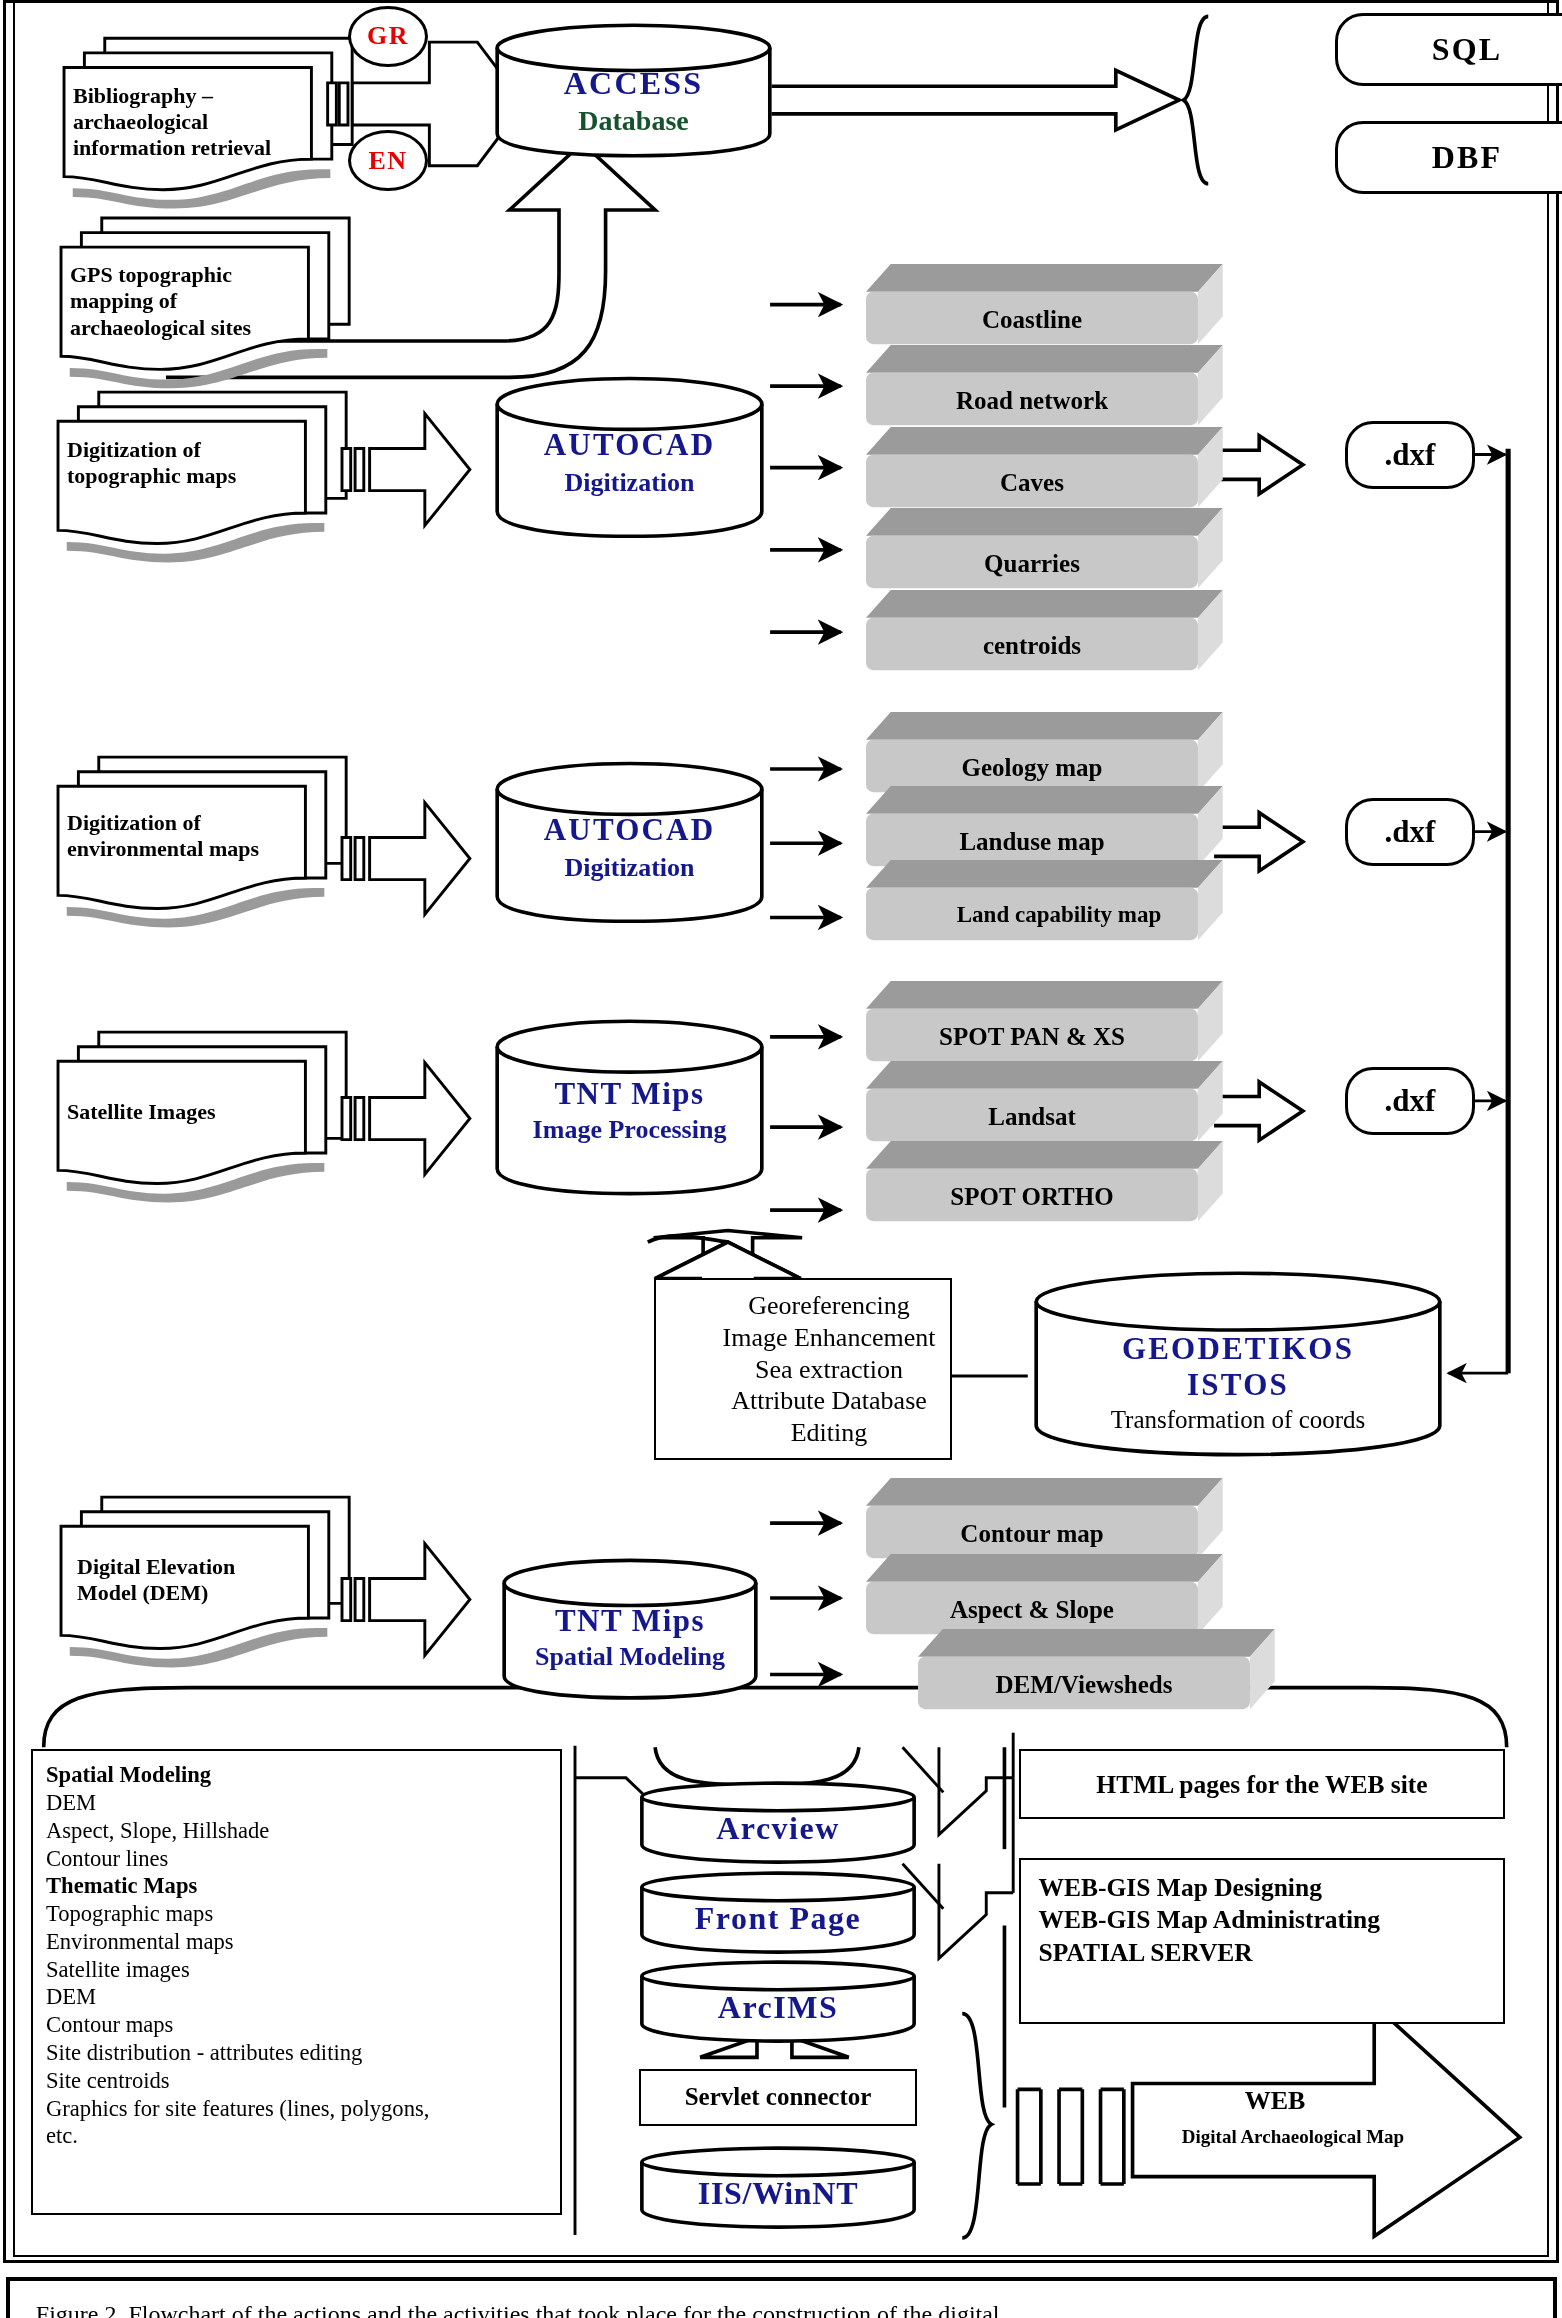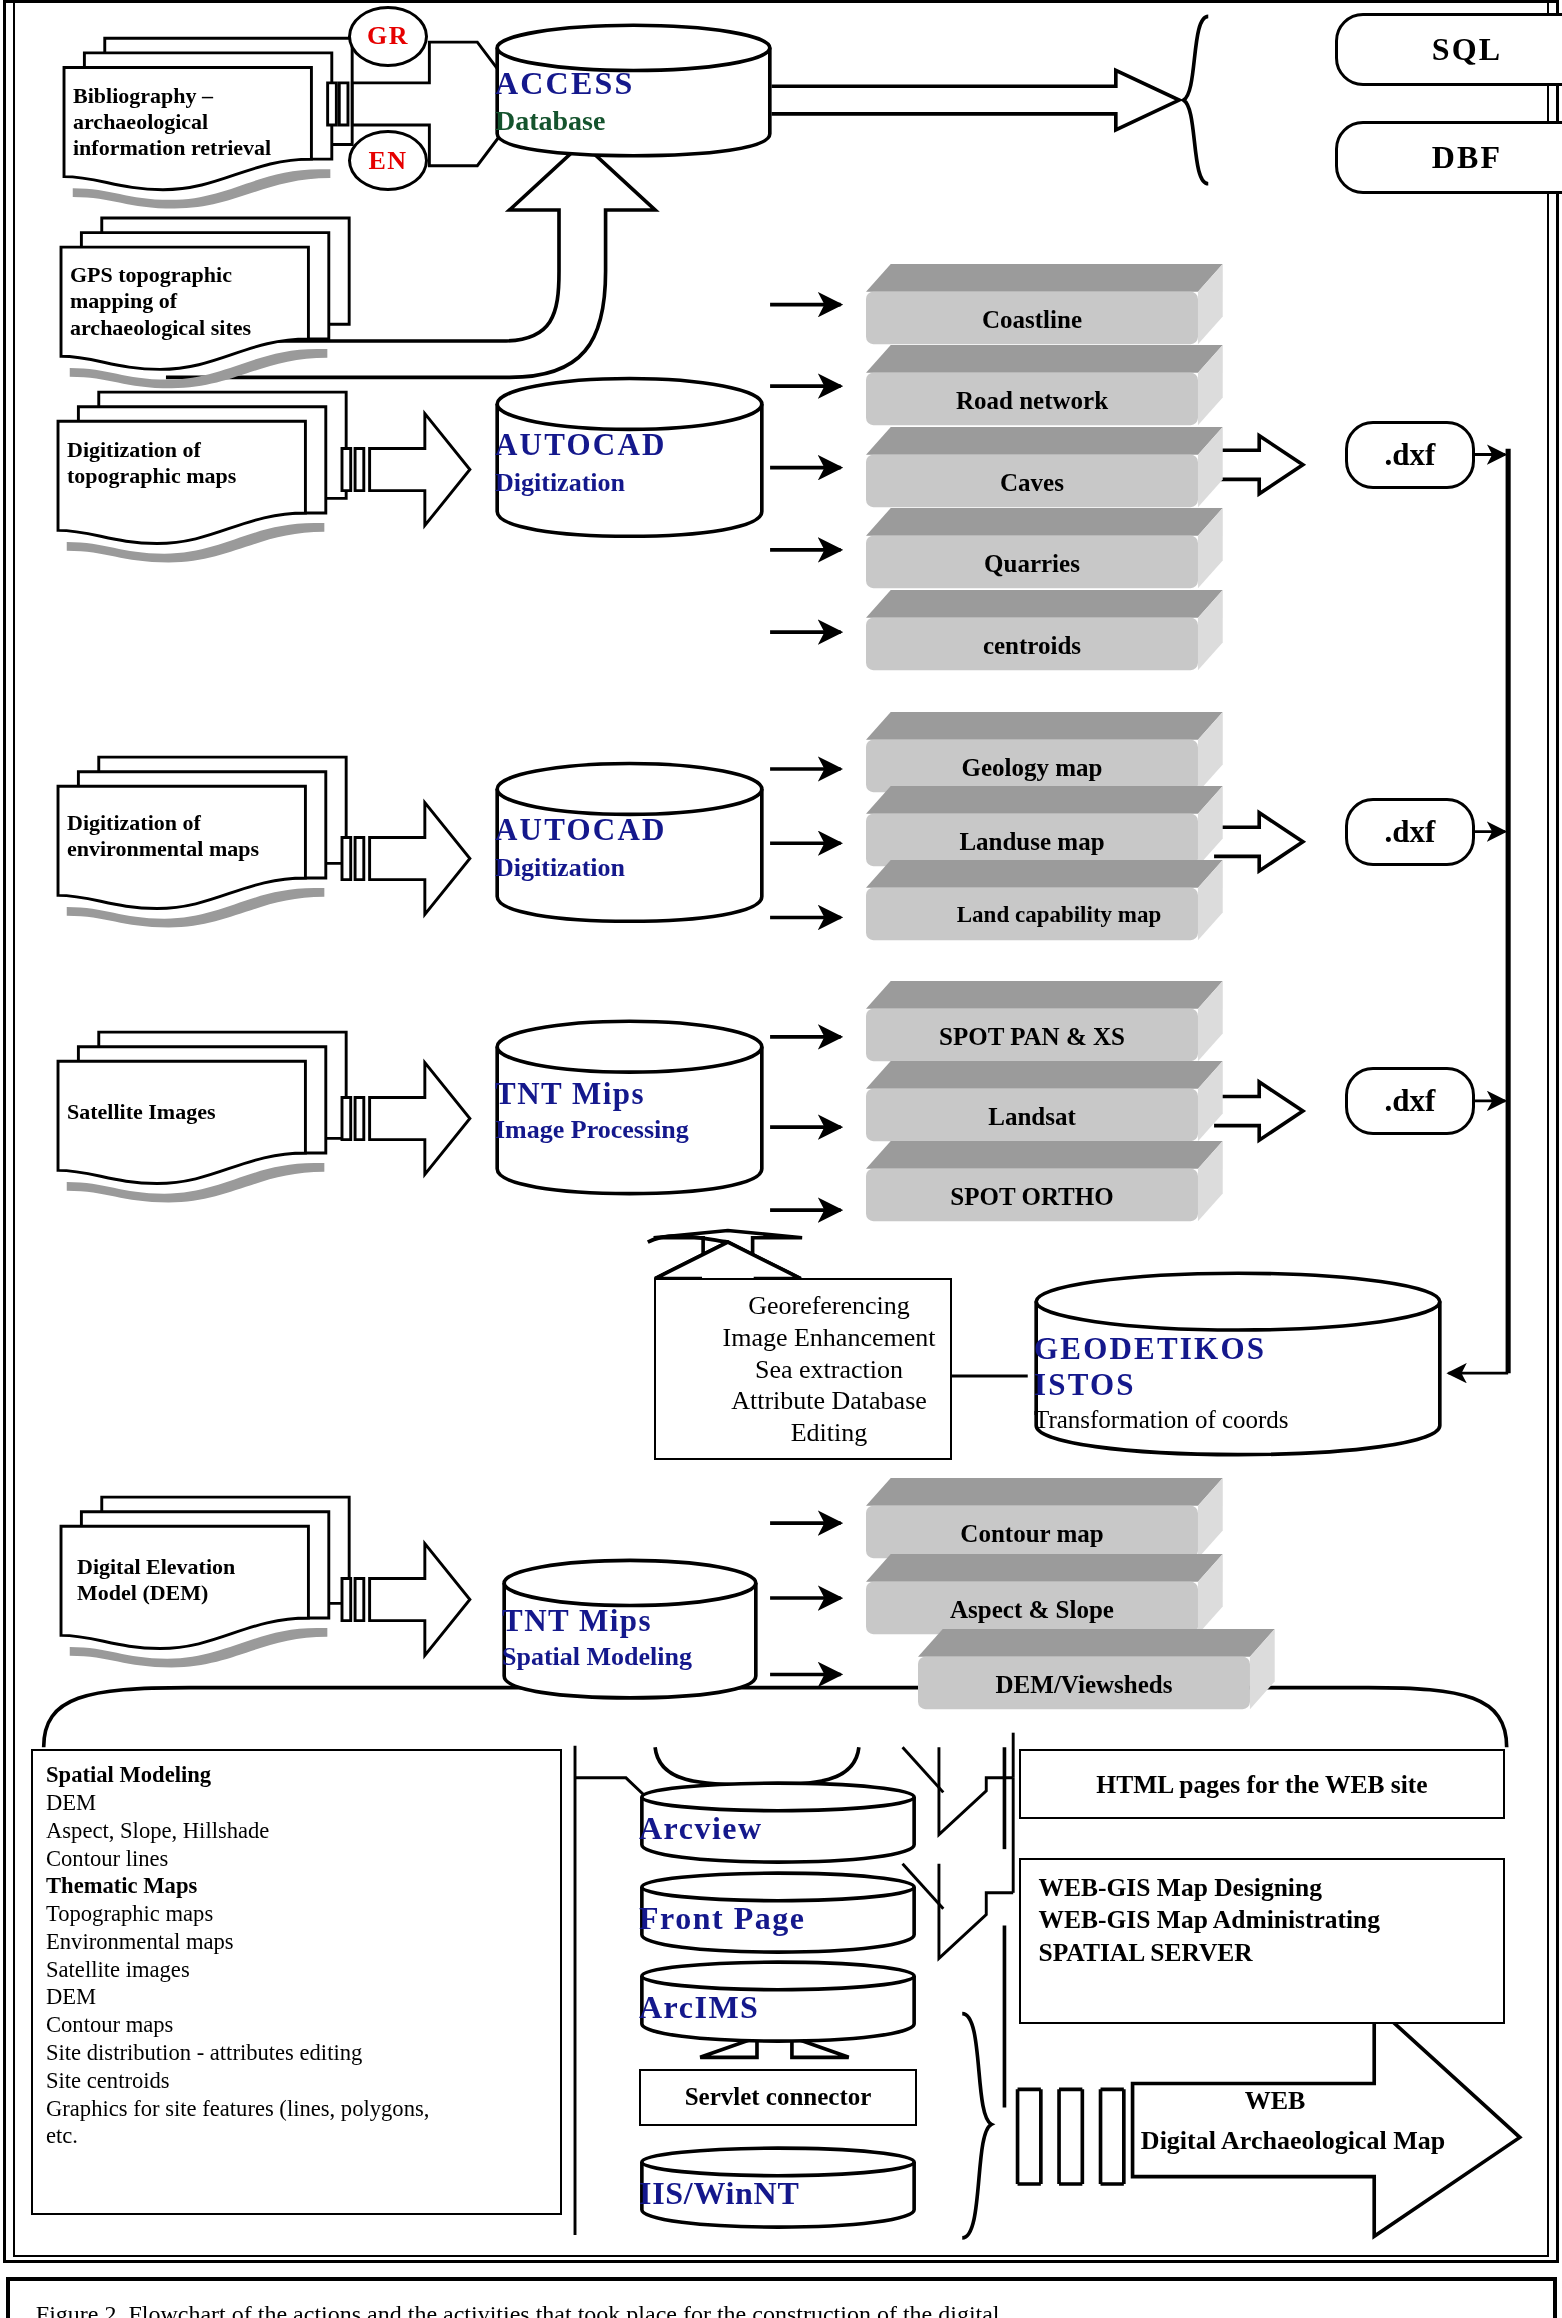--- a/index.html
+++ b/index.html
@@ -20,21 +20,21 @@
   
   .docstack{position:absolute;}
   .docstack .doctext{position:absolute;z-index:6;font-family:"Liberation Serif",serif;font-weight:bold;font-size:22px;line-height:1.20;color:#000;}
 
   
   .box3d{position:absolute;}
   .box3d .b3label{position:absolute;z-index:5;width:100%;text-align:center;font-weight:bold;font-size:25px;color:#000;font-family:"Liberation Serif",serif;}
 
   
   .cyl{position:absolute;}
-  .cyl .cyltext{position:absolute;z-index:5;width:100%;text-align:left;font-family:"Liberation Serif",serif;}
+  .cyl .cyltext{position:absolute;z-index:5;width:100%;text-align:center;font-family:"Liberation Serif",serif;}
 
   
   .rect{position:absolute;border:2.9px solid #000;box-sizing:border-box;background:#fff;}
   .rect .rtext{position:absolute;width:100%;text-align:center;font-family:"Liberation Serif",serif;}
 
   .rrect{position:absolute;border:3.6px solid #000;border-radius:28px;box-sizing:border-box;background:#fff;
          display:flex;align-items:center;justify-content:center;font-weight:bold;font-family:"Liberation Serif",serif;margin-left:48px;}
 
   .ell{position:absolute;border:3.6px solid #000;border-radius:50%;box-sizing:border-box;background:#fff;
        display:flex;align-items:center;justify-content:center;font-weight:bold;font-family:"Liberation Serif",serif;}
@@ -562,20 +562,20 @@
 
   <div class="rect" style="left:1019px;top:1858px;width:486px;height:166px;">
     <div style="position:absolute;left:17.5px;top:11.6px;width:100%;text-align:left;font-weight:bold;font-size:25.5px;line-height:1.28;color:#000;font-family:'Liberation Serif',serif;">
       <div>WEB-GIS Map Designing</div>
       <div>WEB-GIS Map Administrating</div>
       <div>SPATIAL SERVER</div>
     </div>
   </div>
 
   <div class="lbl b" style="left:1155px;top:2086px;width:240px;font-size:26px;color:#000;">WEB</div>
-  <div class="lbl b" style="left:1140px;top:2126px;width:306px;font-size:26px;color:#000;">Digital Archaeological Map</div>
+  <div class="lbl b" style="left:1140px;top:2126px;width:306px;font-size:19px;color:#000;">Digital Archaeological Map</div>
 
   <div class="caption-box">
     <div class="caption-text">Figure 2.  Flowchart of the actions and the activities that took place for the construction of the digital</div>
   </div>
 
 </div>
 
 
 </body></html>

